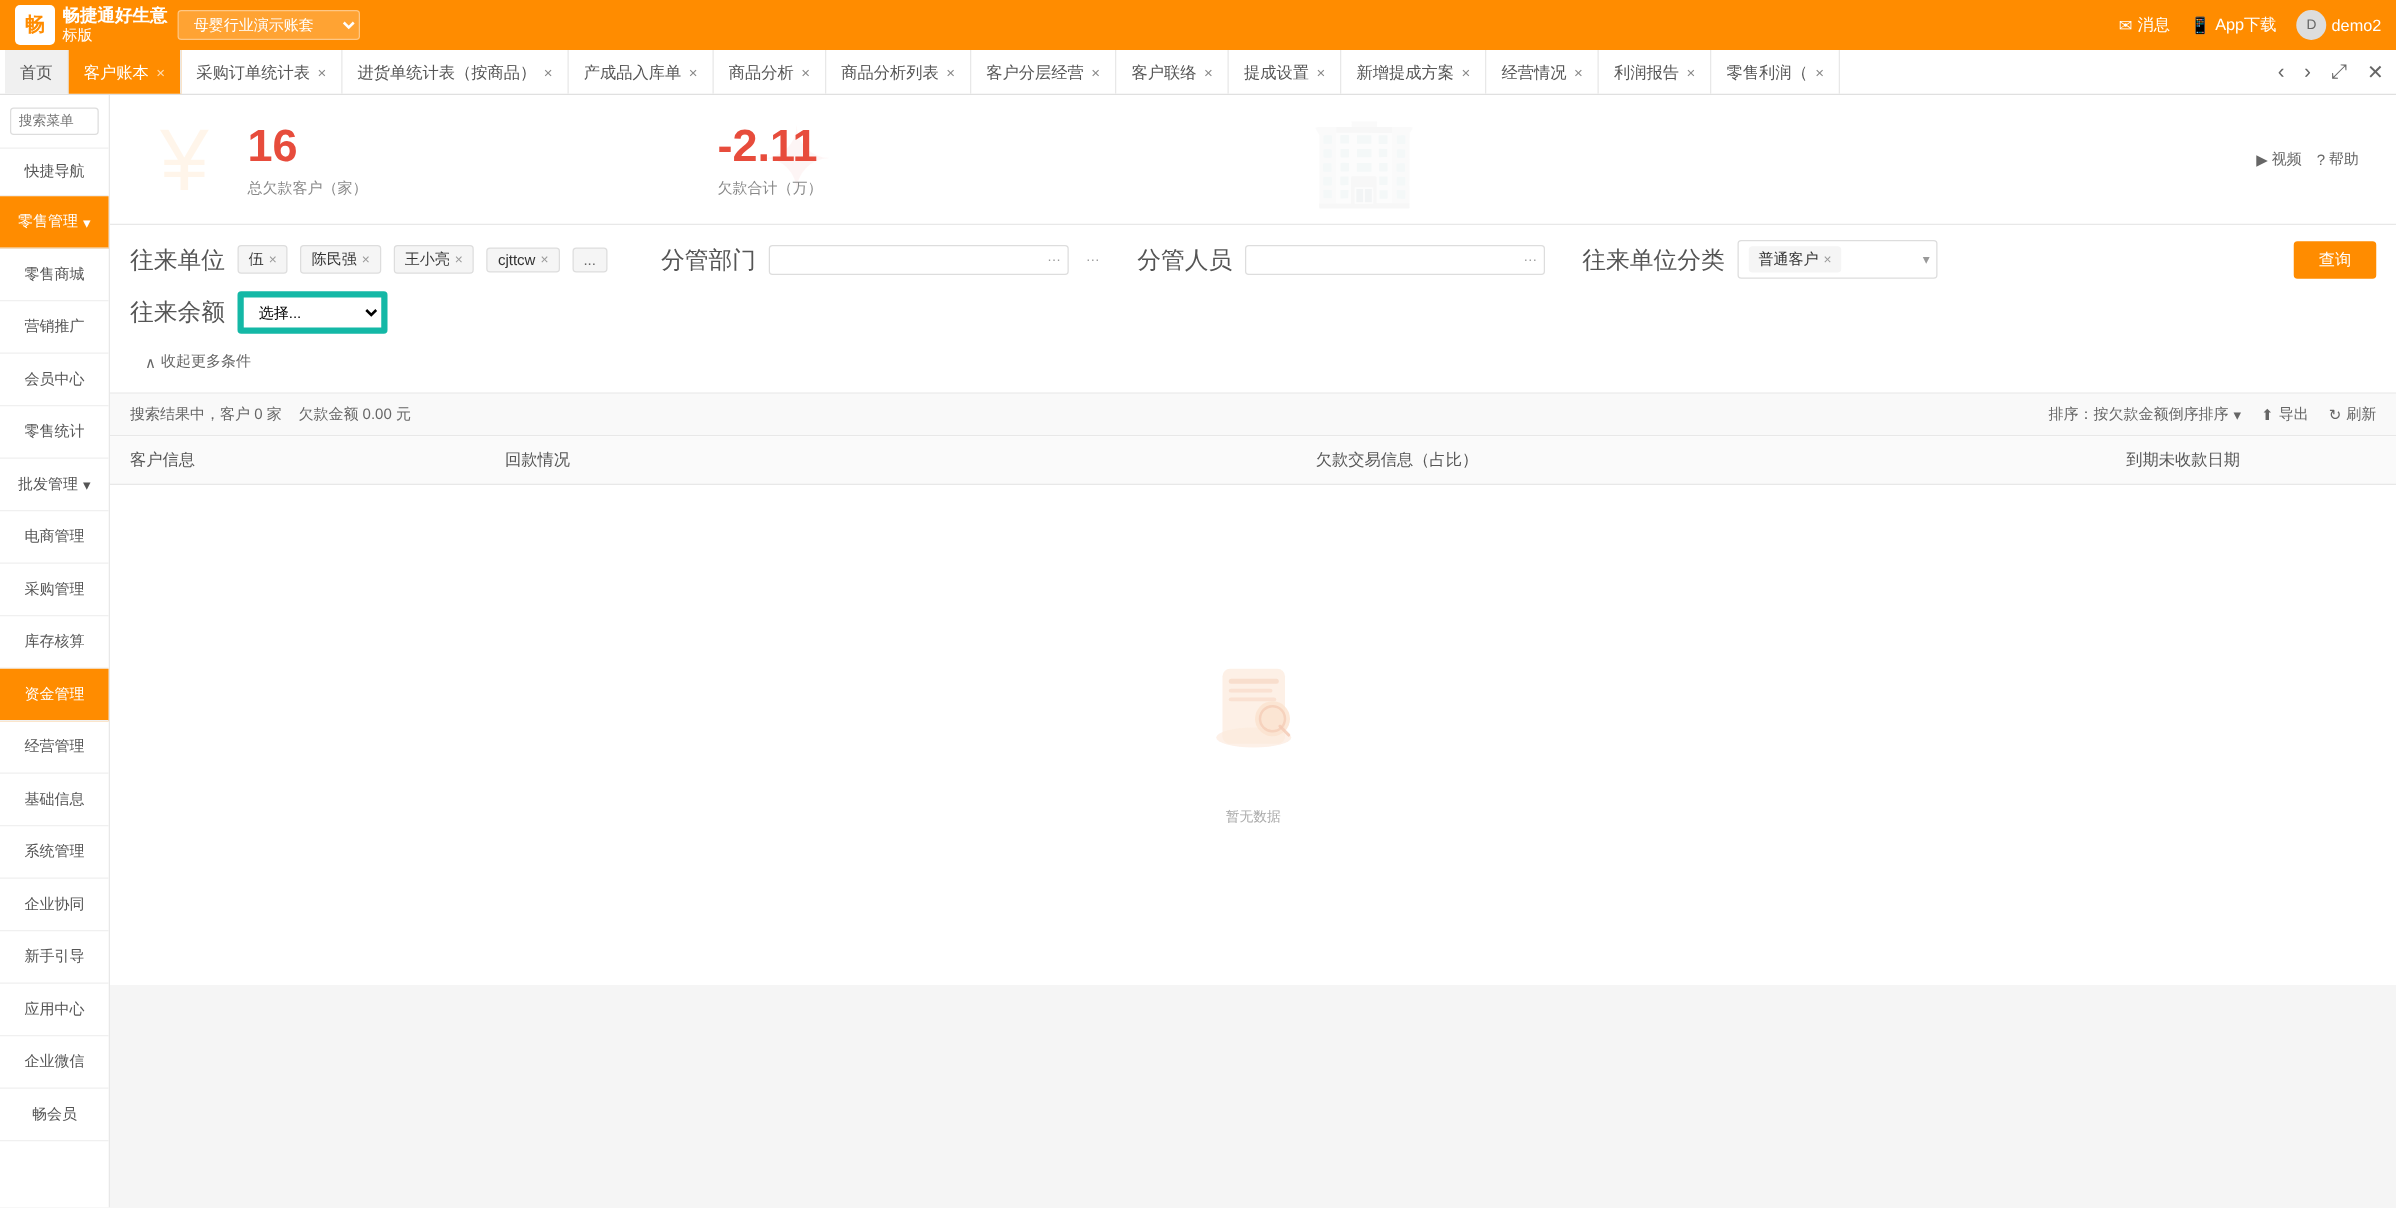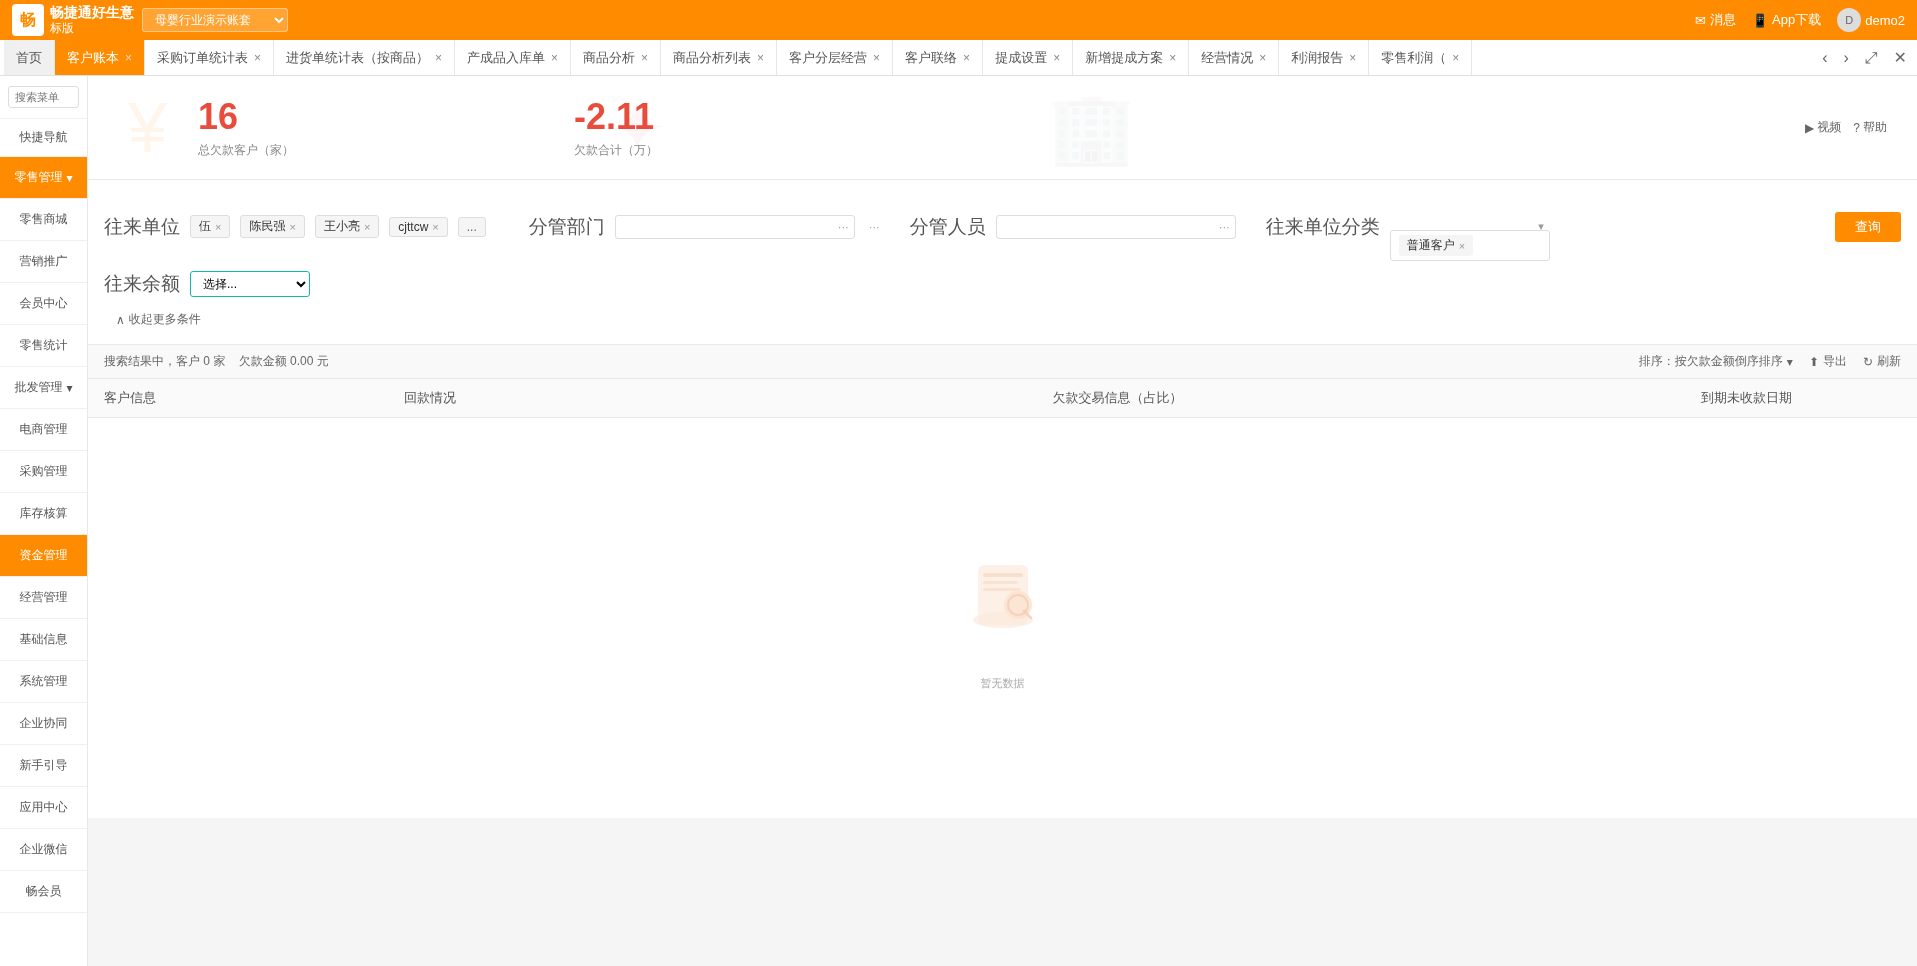--- a/index.html
+++ b/index.html
@@ -77,21 +77,21 @@
     }
     .filter-row { display: flex; align-items: center; gap: 10px; flex-wrap: wrap; }
     .filter-label { color: #555; font-size: 19px; white-space: nowrap; }
     .filter-tag {
       display: inline-flex; align-items: center; background: #f5f5f5; border: 1px solid #ddd;
       padding: 2px 8px; border-radius: 3px; font-size: 12px; gap: 4px;
     }
     .filter-tag .remove { cursor: pointer; color: #999; font-size: 11px; }
     .filter-tag.more { color: #666; }
     .filter-select {
-      border: 1px solid #14b8a6; padding: 4px 24px 4px 8px; border-radius: 3px;
+      border: 5px solid #14b8a6; padding: 4px 24px 4px 8px; border-radius: 3px;
       font-size: 12px; background: white; cursor: pointer; min-width: 120px; position: relative;
     }
     .filter-input-wide {
       border: 1px solid #ddd; padding: 4px 30px 4px 8px; border-radius: 3px;
       font-size: 12px; background: white; min-width: 200px;
     }
     .collapse-btn {
       padding: 4px 12px; font-size: 12px; color: #666; cursor: pointer;
       display: flex; align-items: center; gap: 4px; margin: 0 auto;
     }
@@ -349,21 +349,21 @@
         <span style="margin-left:4px;color:#999;font-size:11px;">···</span>
 
         <span class="filter-label" style="margin-left:20px;">分管人员</span>
         <div style="position:relative;display:inline-flex;align-items:center;">
           <input class="filter-input-wide" style="min-width: 240px;">
           <span style="position:absolute;right:6px;color:#999;font-size:11px;">···</span>
         </div>
 
         <span class="filter-label" style="margin-left:20px;">往来单位分类</span>
         <div style="position:relative;display:inline-flex;align-items:center;">
-          <div class="filter-input-wide" style="min-width:160px;display:flex;align-items:flex-end;gap:6px;cursor:pointer;margin-top:38px;">
+          <div class="filter-input-wide" style="min-width:160px;display:flex;align-items:flex-end;gap:6px;cursor:pointer;">
             <div class="filter-tag" style="border:none;background:#f5f5f5;">
               <span>普通客户</span>
               <span class="remove">×</span>
             </div>
           </div>
           <span style="position:absolute;right:6px;color:#999;font-size:11px;">▾</span>
         </div>
 
         <button class="query-btn">查询</button>
       </div>

